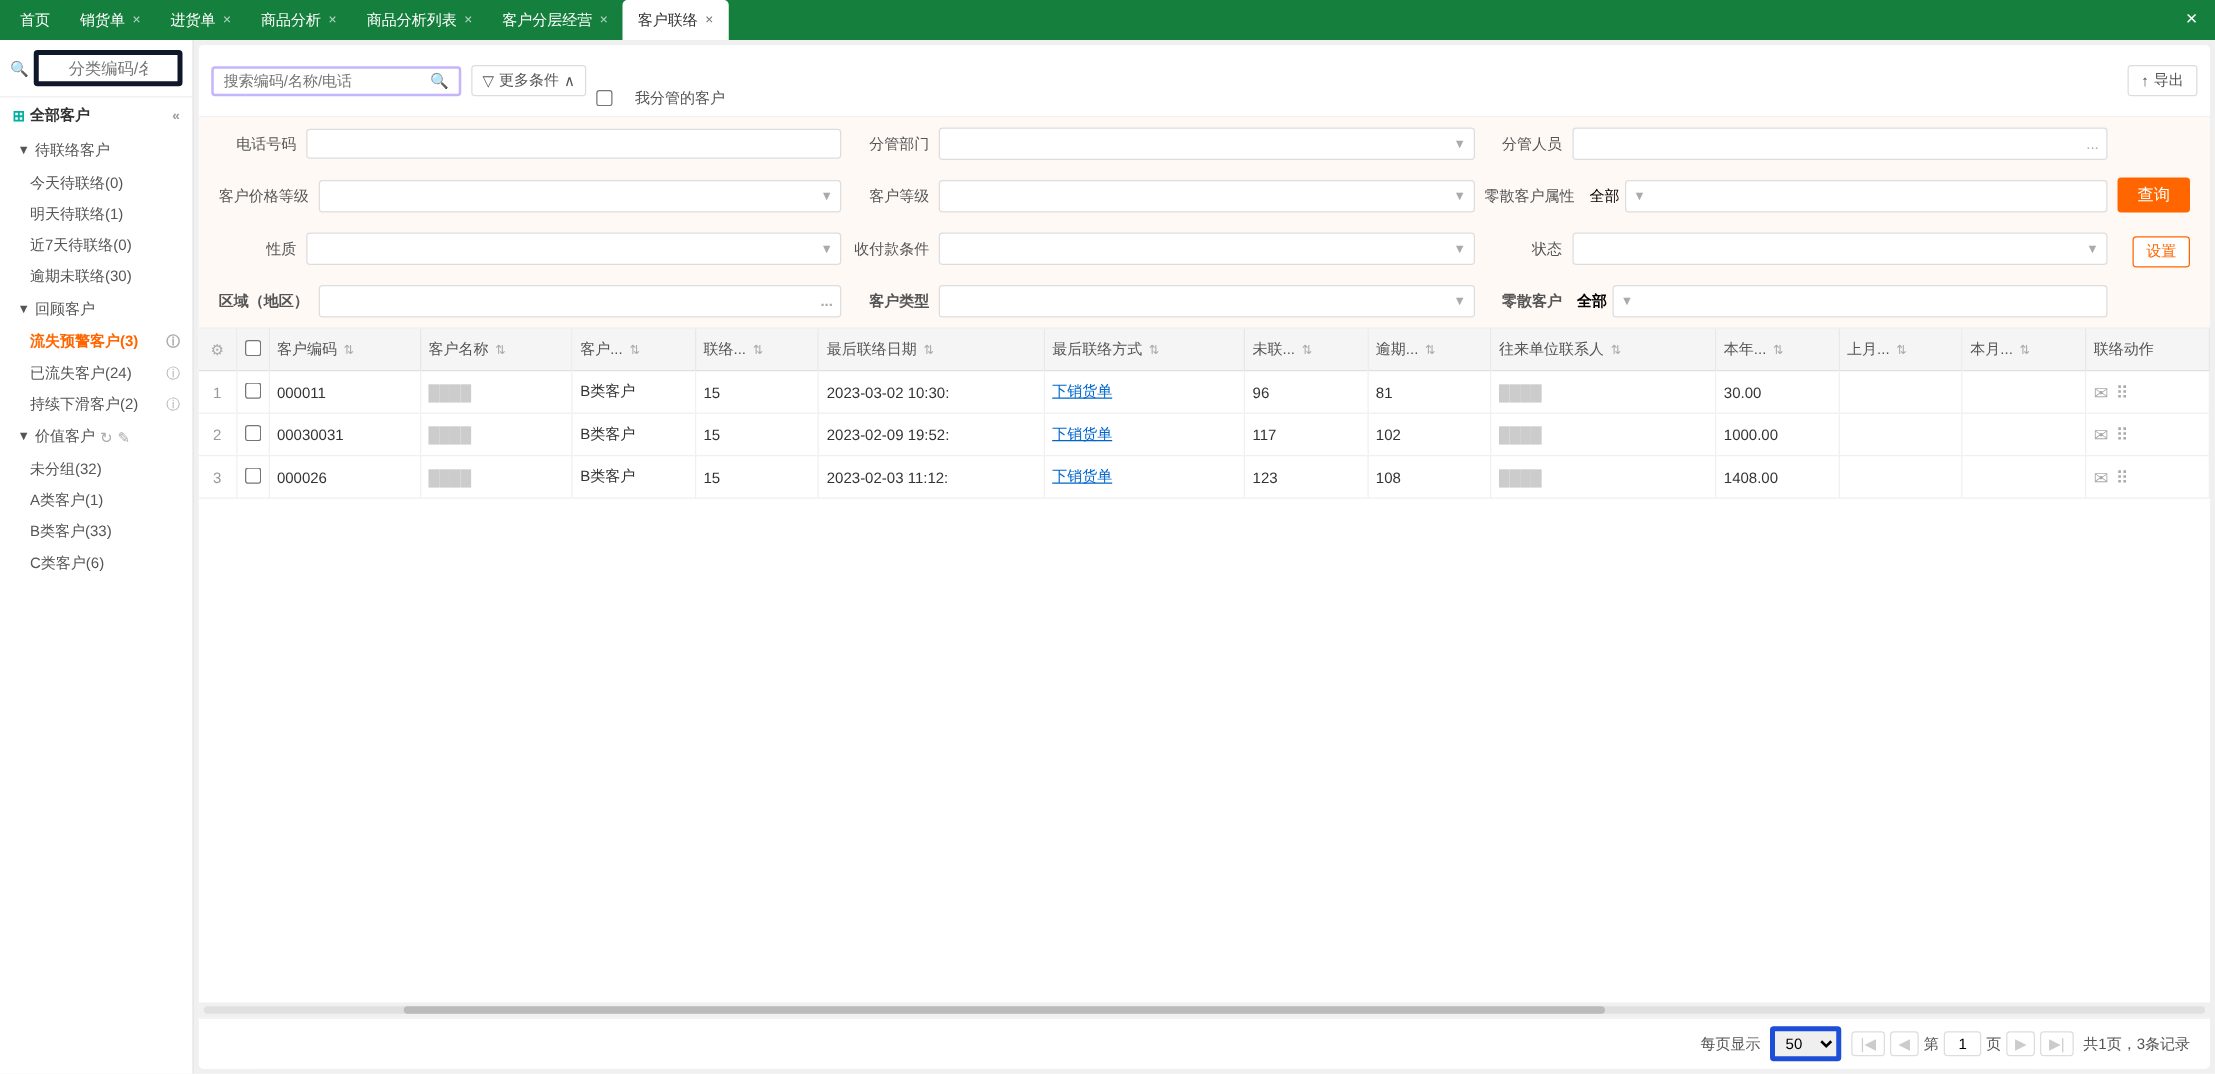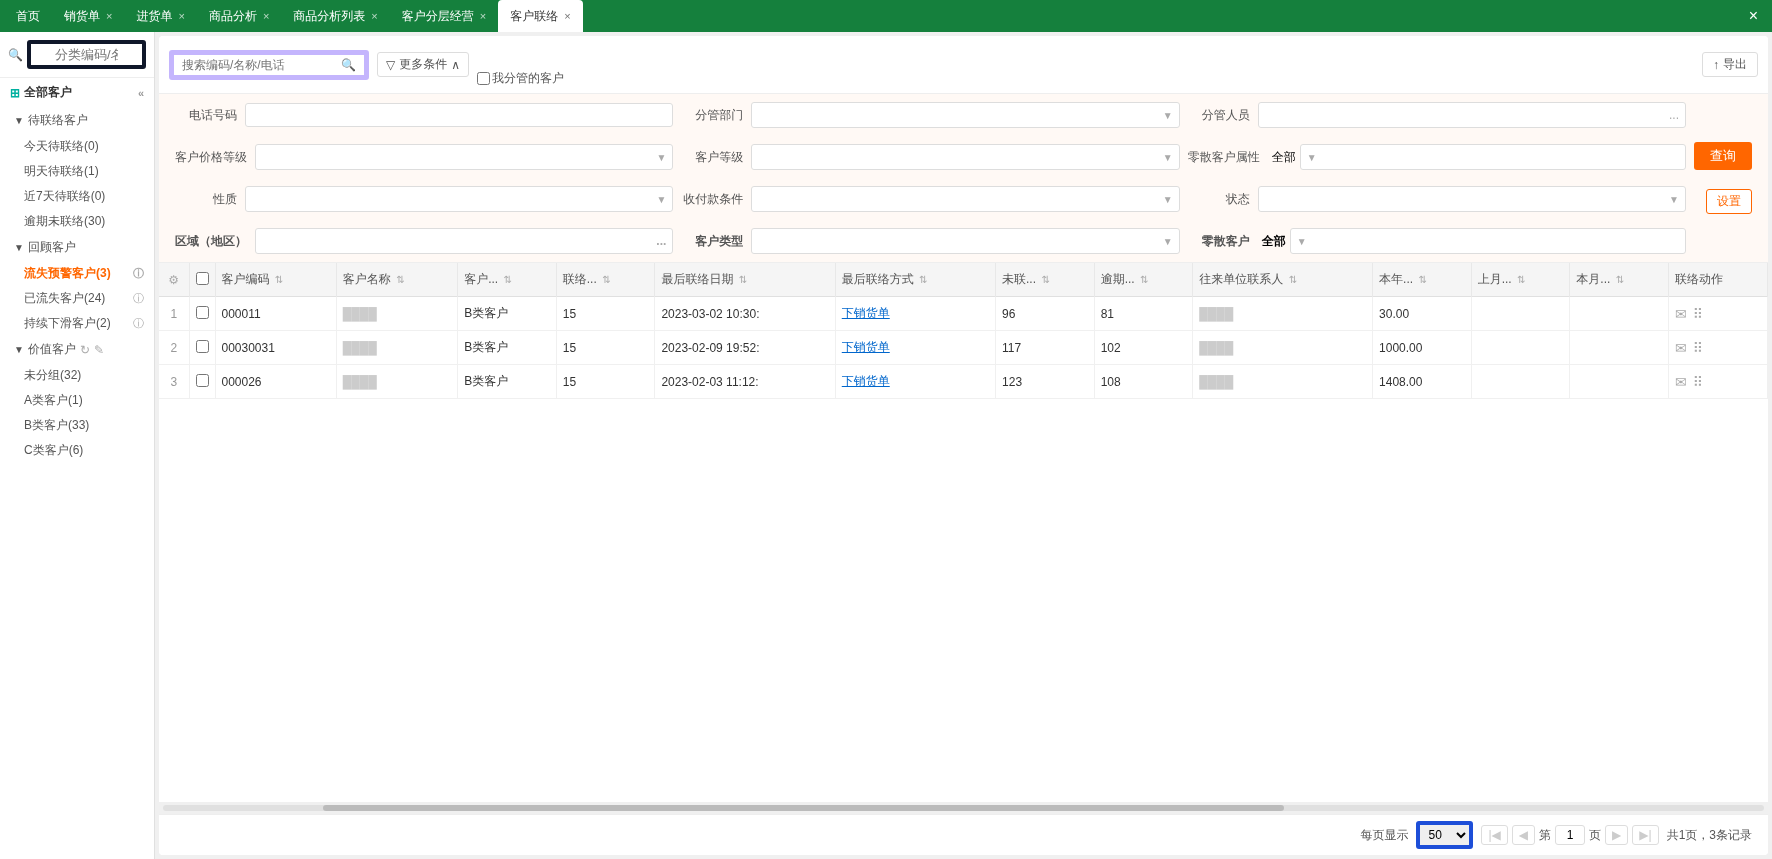--- a/index.html
+++ b/index.html
@@ -126,21 +126,21 @@
       display: flex;
       align-items: center;
       padding: 6px 10px;
       border-bottom: 1px solid #eee;
       background: #fff;
       gap: 8px;
     }
     .filter-search {
       display: flex;
       align-items: center;
-      border: 5px solid #c4b5fd;
+      border: 2px solid #c4b5fd;
       border-radius: 3px;
       padding: 3px 8px;
       width: 200px;
     }
     .filter-search input {
       border: none;
       outline: none;
       font-size: 12px;
       width: 100%;
     }
@@ -152,21 +152,21 @@
       color: #555;
       cursor: pointer;
       padding: 3px 8px;
       border: 1px solid #ddd;
       border-radius: 3px;
       gap: 4px;
     }
     .filter-checkbox-label {
       display: flex;
       align-items: center;
-      gap: 2px;
+      gap: 18px;
       color: #555;
       cursor: pointer;
       margin-top: 28px;
     }
     .spacer { flex: 1; }
     .export-btn {
       display: flex;
       align-items: center;
       gap: 4px;
       padding: 3px 10px;

